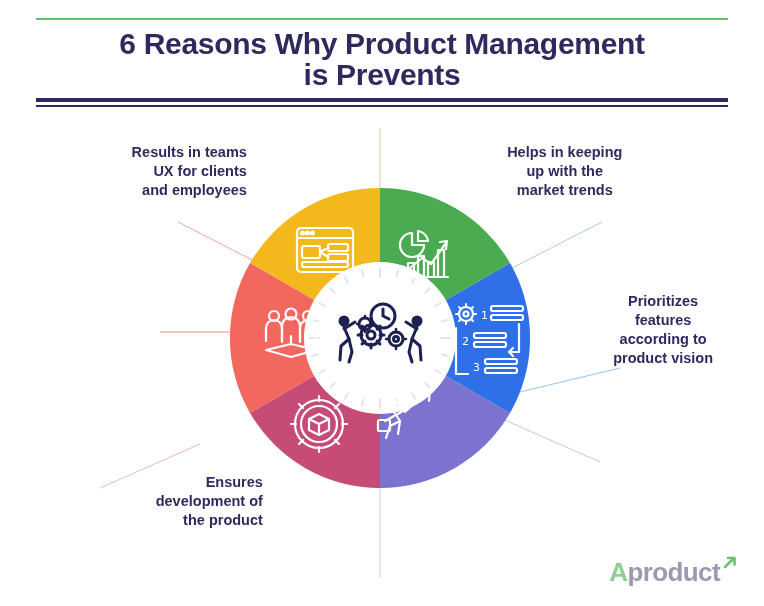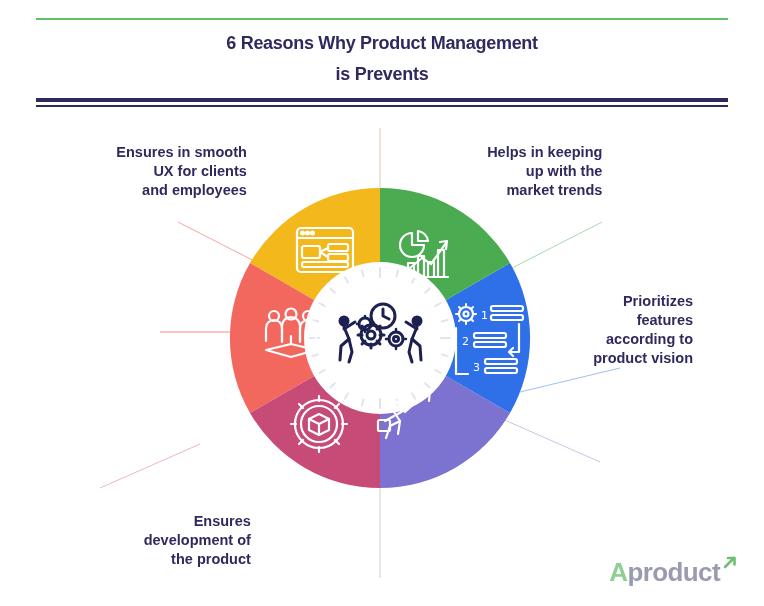--- a/index.html
+++ b/index.html
@@ -18,21 +18,21 @@
     position:absolute;left:36px;top:98px;width:692px;height:4px;
     background:#2f2a5e;
   }
   .rule-bot-b{
     position:absolute;left:36px;top:105px;width:692px;height:2px;
     background:#2f2a5e;
   }
   .title{
     position:absolute;left:0;top:28px;width:764px;
     text-align:center;
-    font-size:18px;line-height:31px;font-weight:bold;
+    font-size:30px;line-height:31px;font-weight:bold;
     letter-spacing:-0.3px;
     color:#2f2a5e;
   }
   .title .l2{display:block;}
 
   
   .wheel-wrap{
     position:absolute;left:0;top:0;width:764px;height:606px;
     pointer-events:none;
   }
@@ -48,30 +48,30 @@
   .callout .txt{white-space:pre-line;}
   .callout .num{
     font-size:62px;line-height:58px;font-weight:bold;
     -webkit-text-stroke:1.6px currentColor;
     color:transparent;
     font-family:"DejaVu Sans",sans-serif;
   }
   .callout.left{justify-content:flex-end;}
   .callout.left .txt{text-align:right;}
   .callout.left .num{margin-left:14px;}
-  .callout.right .txt{text-align:right;}
+  .callout.right .txt{text-align:center;margin-left:20px;}
   .callout.right .num{margin-right:14px;}
 
   
   #callout-1{left:40px; top:296px; width:210px;}
   #callout-2{left:68px; top:142px; width:236px;}
   #callout-3{left:430px;top:142px; width:250px;}
   #callout-4{left:536px;top:292px; width:230px;}
   #callout-5{left:430px;top:466px; width:230px;}
-  #callout-6{left:82px; top:472px; width:226px;margin-top:39px;}
+  #callout-6{left:94px; top:472px; width:226px;}
 
   .n1{color:#f08a7e;}
   .n2{color:#f4c23a;}
   .n3{color:#7bc486;}
   .n4{color:#6ea8e8;}
   .n5{color:#5a5585;}
   .n6{color:#e07da4;}
 
   
   .logo{
@@ -298,21 +298,21 @@
     <line x1="291" y1="344" x2="291" y2="336"></line>
   </g>
 </svg>
 </div>
 
 <div class="callout left" id="callout-1">
   <span class="num n1">1</span>
 </div>
 
 <div class="callout left" id="callout-2">
-  <span class="txt">Ensures in smooth
+  <span class="txt">Results in teams
 UX for clients
 and employees</span>
   <span class="num n2">2</span>
 </div>
 
 <div class="callout right" id="callout-3">
   <span class="num n3">3</span>
   <span class="txt">Helps in keeping
 up with the
 market trends</span>

